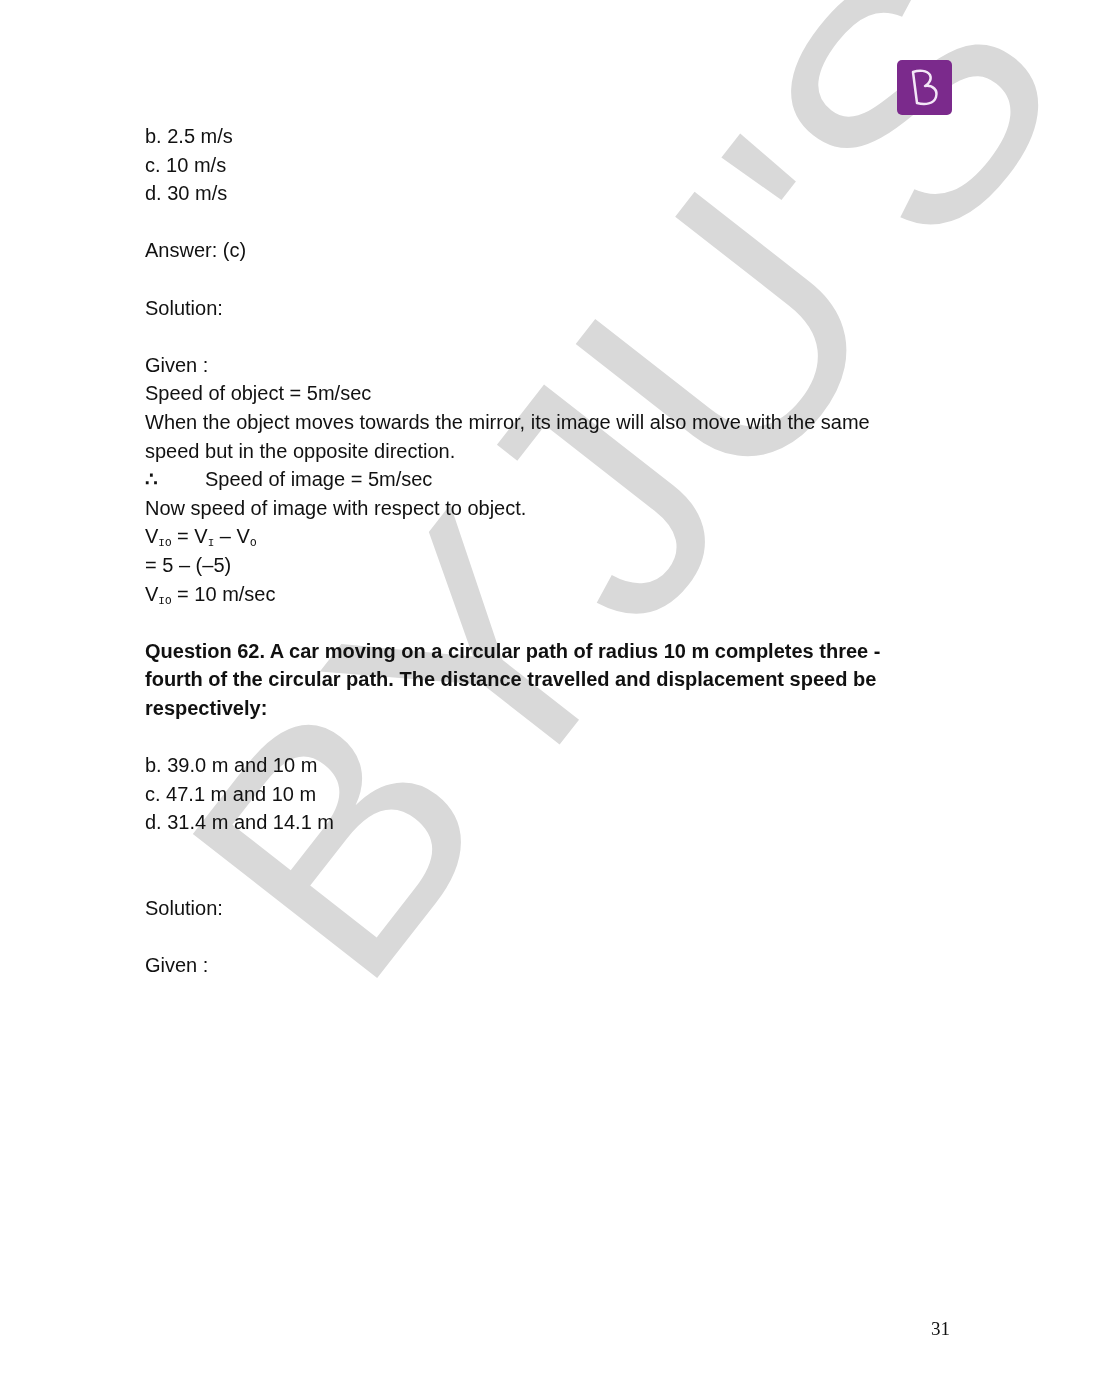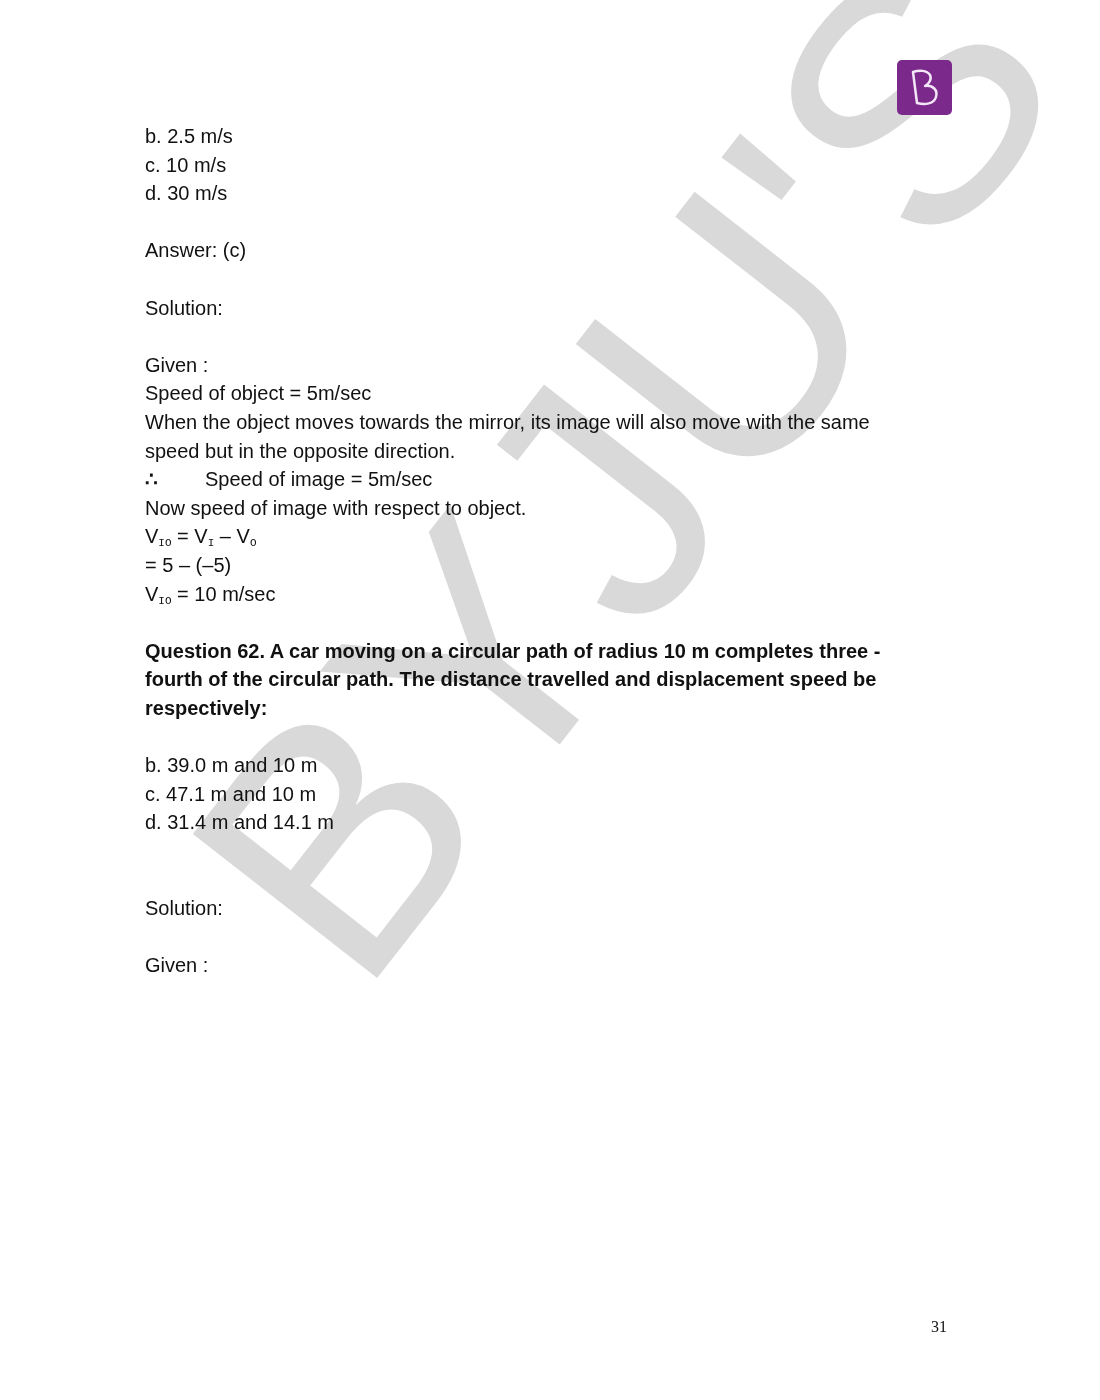--- a/index.html
+++ b/index.html
@@ -8,21 +8,21 @@
   .watermark { position:absolute; left:0; top:0; width:1100px; height:1400px; pointer-events:none; z-index:0; }
   .logo { position:absolute; left:897px; top:60px; width:55px; height:55px; background:#7b2a8c;
           border-radius:5px; z-index:2; }
   .logo svg { width:55px; height:55px; display:block; }
   .content { position:absolute; left:145px; top:122px; width:800px; z-index:1; font-size:20px; }
   .line { height:28.6px; line-height:28.6px; white-space:nowrap; }
   .gap { height:28.6px; }
   .bold { font-weight:bold; }
   .therefore-sym { display:inline-block; width:60px; font-weight:bold; }
   sub { font-size:11px; vertical-align:-3px; line-height:0;font-family:Liberation Mono, monospace; }
-  .page-number { position:absolute; left:931px; top:1318px; font-family:"Liberation Serif", serif; font-size:16px; z-index:1; }
+  .page-number { position:absolute; left:931px; top:1318px; font-family:"Liberation Serif", serif; font-size:19px; z-index:1; }
 </style>
 </head>
 <body>
 
 <svg class="watermark" viewBox="0 0 1100 1400">
   <g transform="translate(360,1000) rotate(-52)">
     <text x="0" y="0" font-family="Liberation Sans, sans-serif" font-size="340" fill="#d9d9d9" font-weight="normal">BYJU'S</text>
   </g>
 </svg>
 

